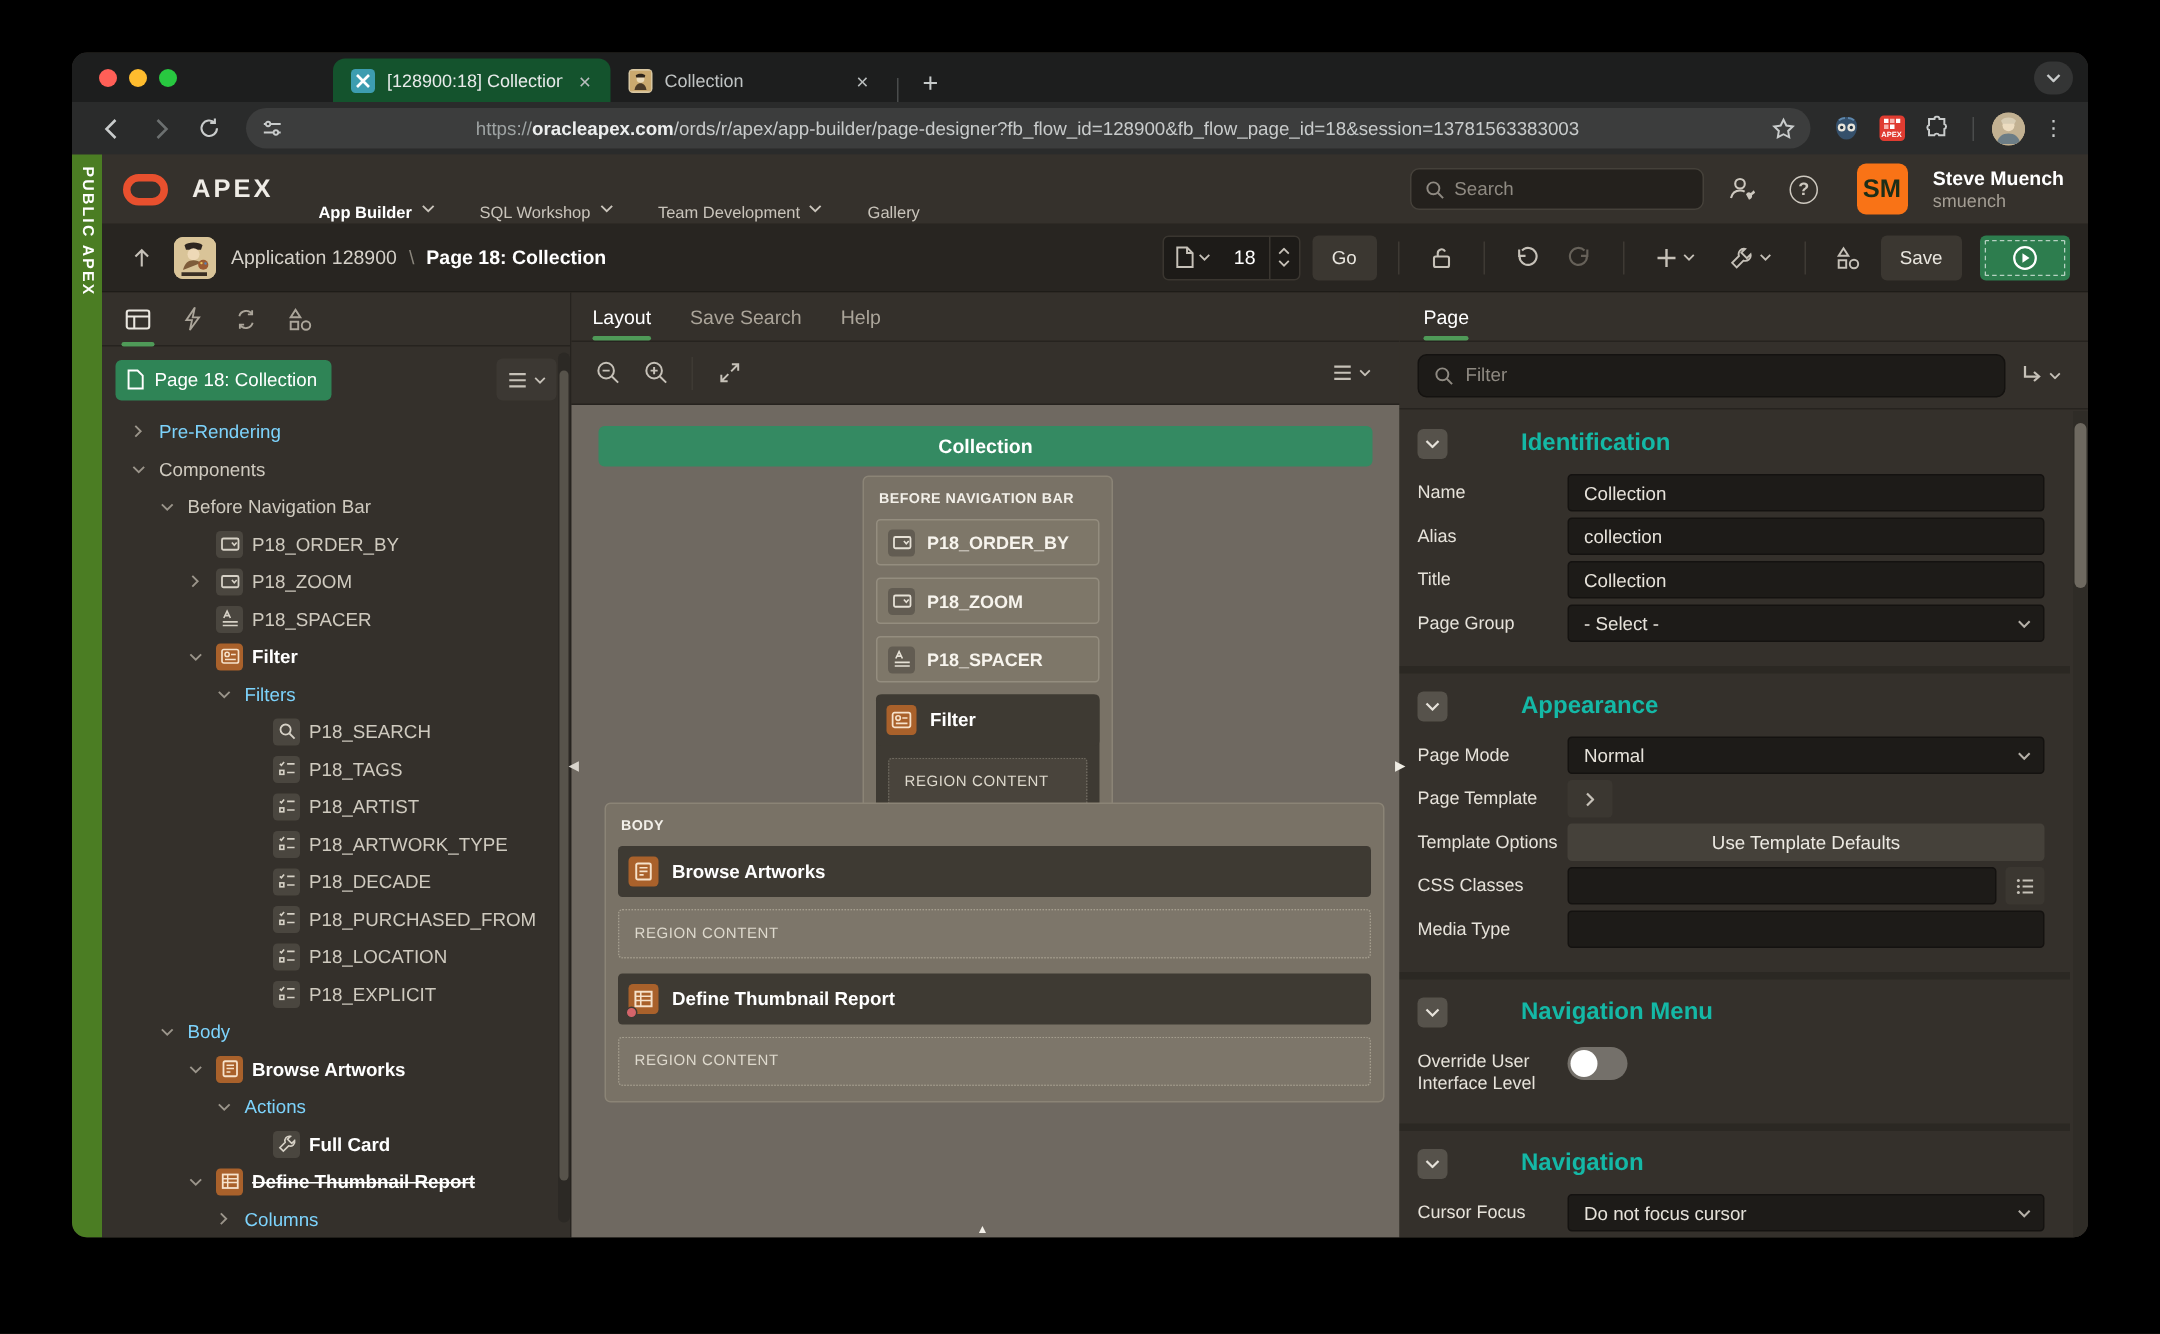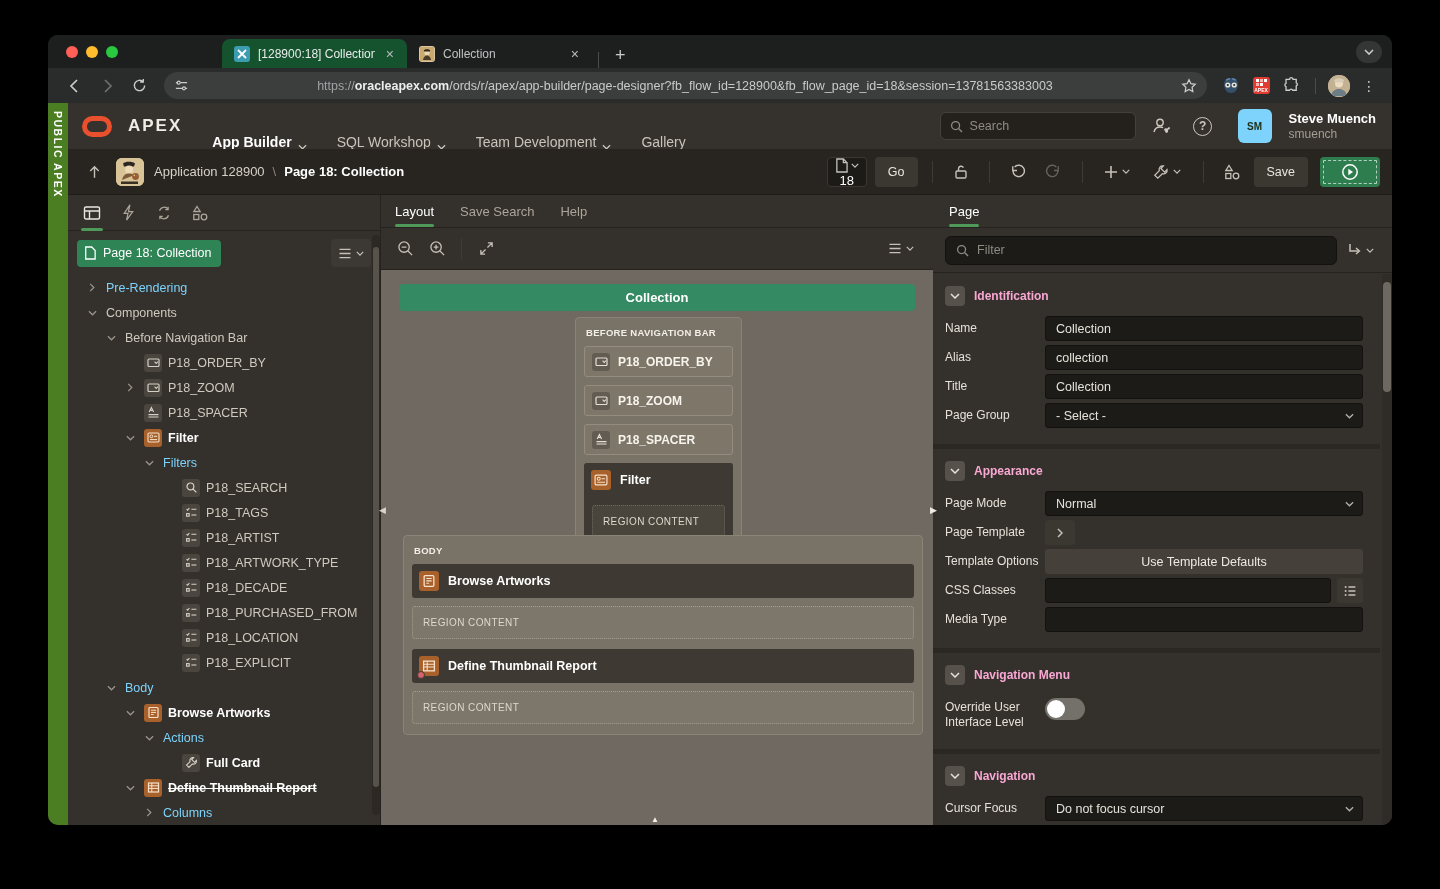--- a/index.html
+++ b/index.html
@@ -35,40 +35,40 @@
   .kebab { color:#c9cccc; font-size:14px; padding:0 6px; }
 
   
   .app { position:absolute; top:68px; left:0; right:0; bottom:0; }
   .public-strip { position:absolute; left:0; top:0; bottom:0; width:20px; background:#4b7d23; z-index:5; display:flex; justify-content:center; padding-top:8px; }
   .public-strip span { writing-mode:vertical-rl; color:#fff; font-size:10.5px; font-weight:700; letter-spacing:1.5px; }
   .apex-header { position:absolute; left:20px; right:0; top:0; height:46px; background:#35312c; display:flex; align-items:center; padding:0 16px 0 14px; gap:8px; }
   .o-logo { width:30px; height:21px; border:5px solid #e8502e; border-radius:11px; margin-right:8px; }
   .brand { color:#efece6; font-size:17px; font-weight:700; letter-spacing:2px; margin-right:22px; }
   .topnav { display:flex; align-items:center; gap:30px; }
-  .topnav .nav-item { color:#c9c4bb; font-size:14px; display:flex; align-items:flex-end; gap:6px;margin-top:32px; }
+  .topnav .nav-item { color:#c9c4bb; font-size:11px; display:flex; align-items:flex-start; gap:6px;margin-top:32px; }
   .topnav .nav-item.active { color:#fff; font-weight:700; }
   .hspacer { flex:1; }
   .hsearch { width:196px; height:28px; background:#24211d; border:1px solid #45413a; border-radius:6px; display:flex; align-items:center; gap:7px; padding:0 9px; color:#8f8a82; font-size:12.5px; }
   .hicon { width:34px; height:30px; display:flex; align-items:center; justify-content:center; color:#cdc8bf; }
   .qicon { width:19px; height:19px; border:1.7px solid #cdc8bf; border-radius:50%; display:flex; align-items:center; justify-content:center; font-size:12px; color:#cdc8bf; font-weight:700; }
-  .sm-avatar { width:34px; height:34px; border-radius:6px; background:#7dd3fc; color:#1c2e18; display:flex; align-items:center; justify-content:center; font-weight:700; font-size:10px; margin-left:10px; }
+  .sm-avatar { width:34px; height:34px; border-radius:6px; background:#f97316; color:#1c2e18; display:flex; align-items:center; justify-content:center; font-weight:700; font-size:17px; margin-left:10px; }
   .uname { line-height:1.2; margin-left:9px; }
   .uname .n1 { color:#fff; font-size:13px; font-weight:700; }
   .uname .n2 { color:#a49e94; font-size:12px; }
 
   .page-toolbar { position:absolute; left:20px; right:0; top:46px; height:46px; background:#282521; border-bottom:1px solid #1e1c18; display:flex; align-items:center; padding:0 12px; gap:8px; }
   .tbicon { width:28px; height:28px; display:flex; align-items:center; justify-content:center; color:#c6c1b8; }
   .tbicon.dim { color:#666159; }
   .app-ico { width:28px; height:28px; border-radius:6px; overflow:hidden; background:#dcc89e; }
   .crumb { font-size:13px; color:#d5d1c9; display:flex; gap:8px; align-items:center; margin-left:2px; }
   .crumb .sep { color:#8a857c; }
   .crumb .cur { color:#fff; font-weight:700; }
   .tspacer { flex:1; }
-  .pagesel { display:flex; align-items:center; height:30px; background:#1d1b18; border:1px solid #3a3630; border-radius:4px; overflow:hidden;flex-direction:column; }
+  .pagesel { display:flex; align-items:center; height:30px; background:#1d1b18; border:1px solid #3a3630; border-radius:4px; overflow:hidden; }
   .pagesel .pbtn { display:flex; align-items:center; gap:3px; padding:0 7px; color:#c6c1b8; height:100%; }
   .pagesel .pnum { width:32px; text-align:center; color:#fff; font-size:13px; }
   .pagesel .spin { width:20px; height:100%; border-left:1px solid #3a3630; display:flex; flex-direction:column; align-items:center; justify-content:center; gap:3px; color:#c6c1b8; }
   .btn { height:30px; padding:0 13px; background:#3b3731; border-radius:4px; color:#e9e6df; font-size:12.5px; display:flex; align-items:center; justify-content:center; }
   .vdiv { width:1px; height:22px; background:#3e3a34; margin:0 6px; }
   .runbtn { width:60px; height:30px; background:#2d7d4e; border-radius:4px; display:flex; align-items:center; justify-content:center; outline:1px dashed rgba(255,255,255,.65); outline-offset:-4px; margin-left:4px; }
 
   .main { position:absolute; left:20px; right:0; top:92px; bottom:0; display:flex; }
 
   
@@ -121,21 +121,21 @@
   
   .props-panel { flex:1; background:#34302b; position:relative; overflow:hidden; }
   .prtabs { height:33px; border-bottom:1px solid #26231f; display:flex; align-items:flex-end; padding:0 16px; }
   .filterrow { height:45px; display:flex; align-items:center; padding:0 14px 0 12px; gap:10px; border-bottom:1px solid #26231f; }
   .finput { flex:1; height:29px; background:#1d1b18; border:1px solid #141210; border-radius:6px; display:flex; align-items:center; gap:8px; padding:0 10px; color:#8f8a82; font-size:12.5px; }
   .goto-btn { display:flex; align-items:center; gap:3px; color:#c6c1b8; padding-right:4px; }
   .pcontent { position:absolute; top:79px; left:0; right:12px; bottom:0; }
   .pgroup { border-bottom:5px solid #2b2823; padding:0 17px 12px 12px; }
   .ghead { display:flex; align-items:center; gap:9px; padding:12px 0 10px; }
   .gchk { width:20px; height:20px; border-radius:4px; background:#56524b; display:flex; align-items:center; justify-content:center; color:#e6e2da; }
-  .gtitle { color:#f9a8d4; font-weight:700; font-size:12px; }
+  .gtitle { color:#14b8a6; font-weight:700; font-size:16px;margin-left:40px; }
   .frow { display:flex; align-items:flex-start; margin-bottom:4px; min-height:25px; }
   .flabel { width:100px; flex:0 0 100px; color:#e6e2da; font-size:12px; padding-top:5px; line-height:1.25; }
   .fctl { flex:1; display:flex; align-items:center; gap:6px; }
   .tinput { flex:1; height:25px; background:#1d1b18; border:1px solid #141210; border-radius:3px; display:flex; align-items:center; padding:0 10px; color:#e6e2da; font-size:12.5px; }
   .tselect { flex:1; height:25px; background:#1d1b18; border:1px solid #141210; border-radius:3px; display:flex; align-items:center; padding:0 8px 0 10px; color:#e6e2da; font-size:12.5px; justify-content:space-between; }
   .tselect .sv { white-space:nowrap; }
   .sqbtn { width:30px; height:25px; background:#3b3731; border-radius:3px; display:flex; align-items:center; justify-content:center; color:#c6c1b8; }
   .wbtn { flex:1; height:25px; background:#45413a; border-radius:3px; display:flex; align-items:center; justify-content:center; color:#ece9e2; font-size:12.5px; }
   .toggle { width:40px; height:22px; border-radius:11px; background:#74706a; position:relative; margin-top:3px; }
   .toggle .knob { position:absolute; left:2px; top:2px; width:18px; height:18px; border-radius:50%; background:#fff; }

